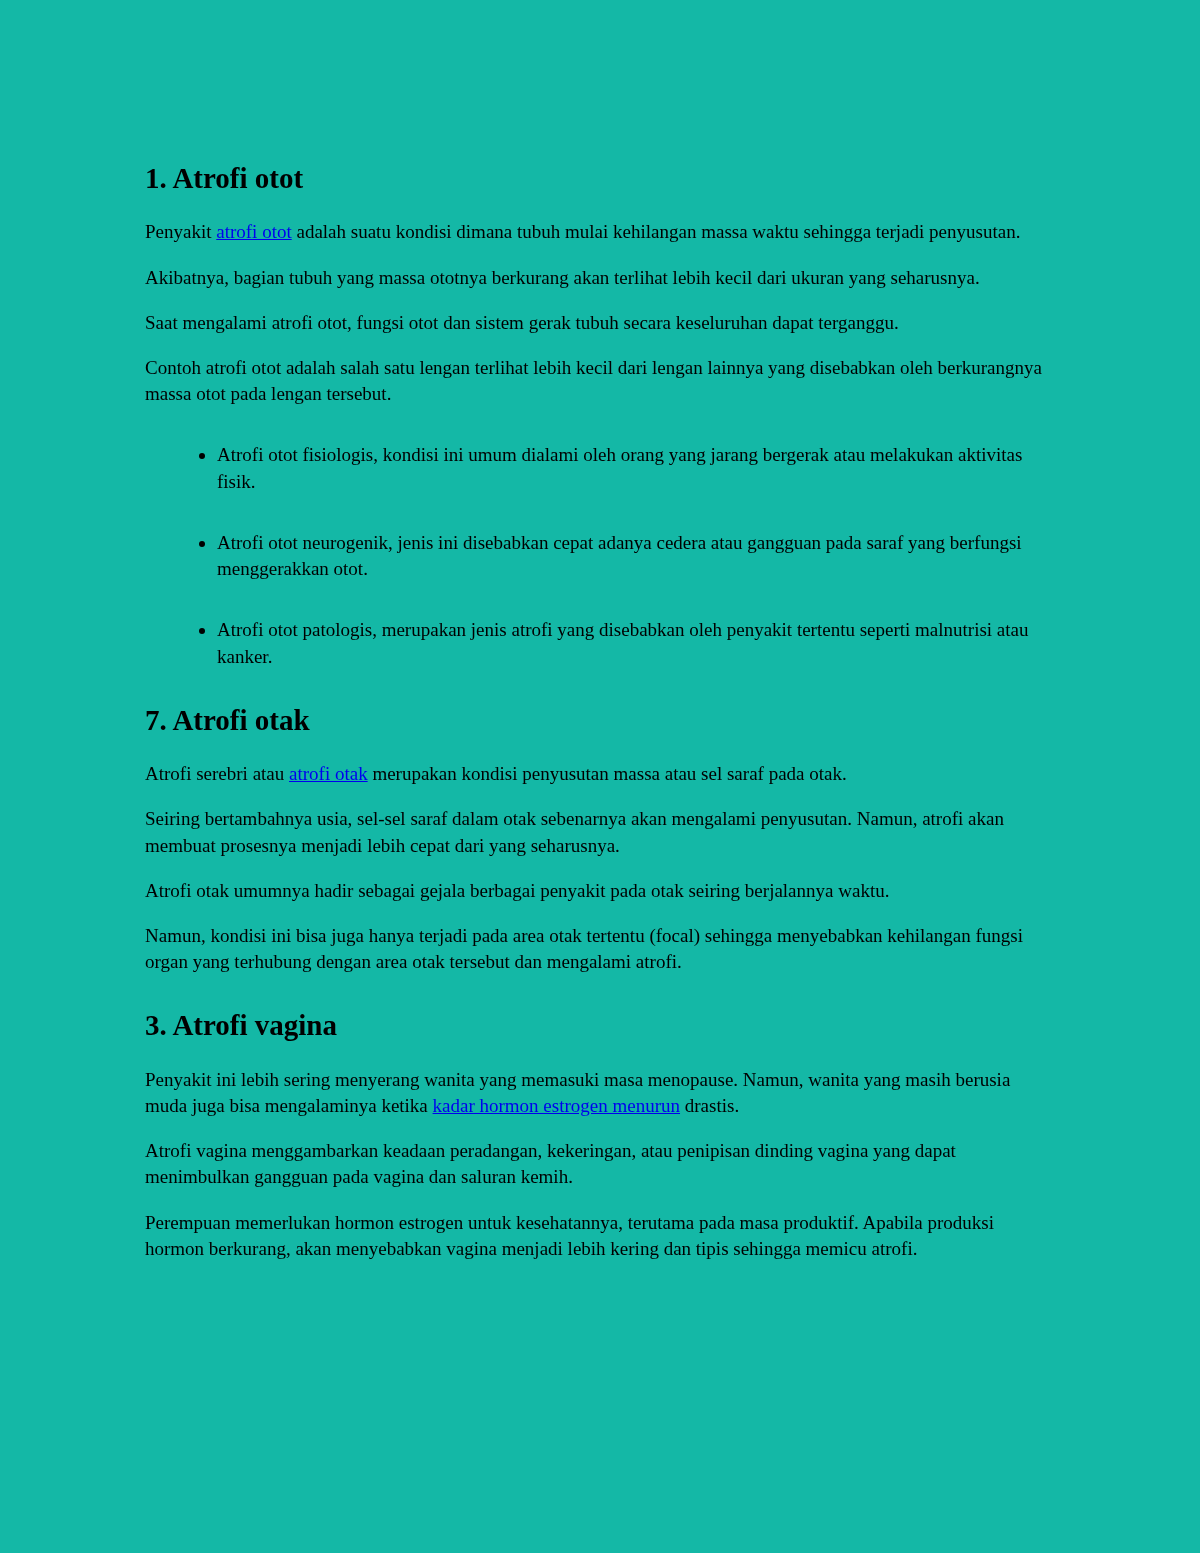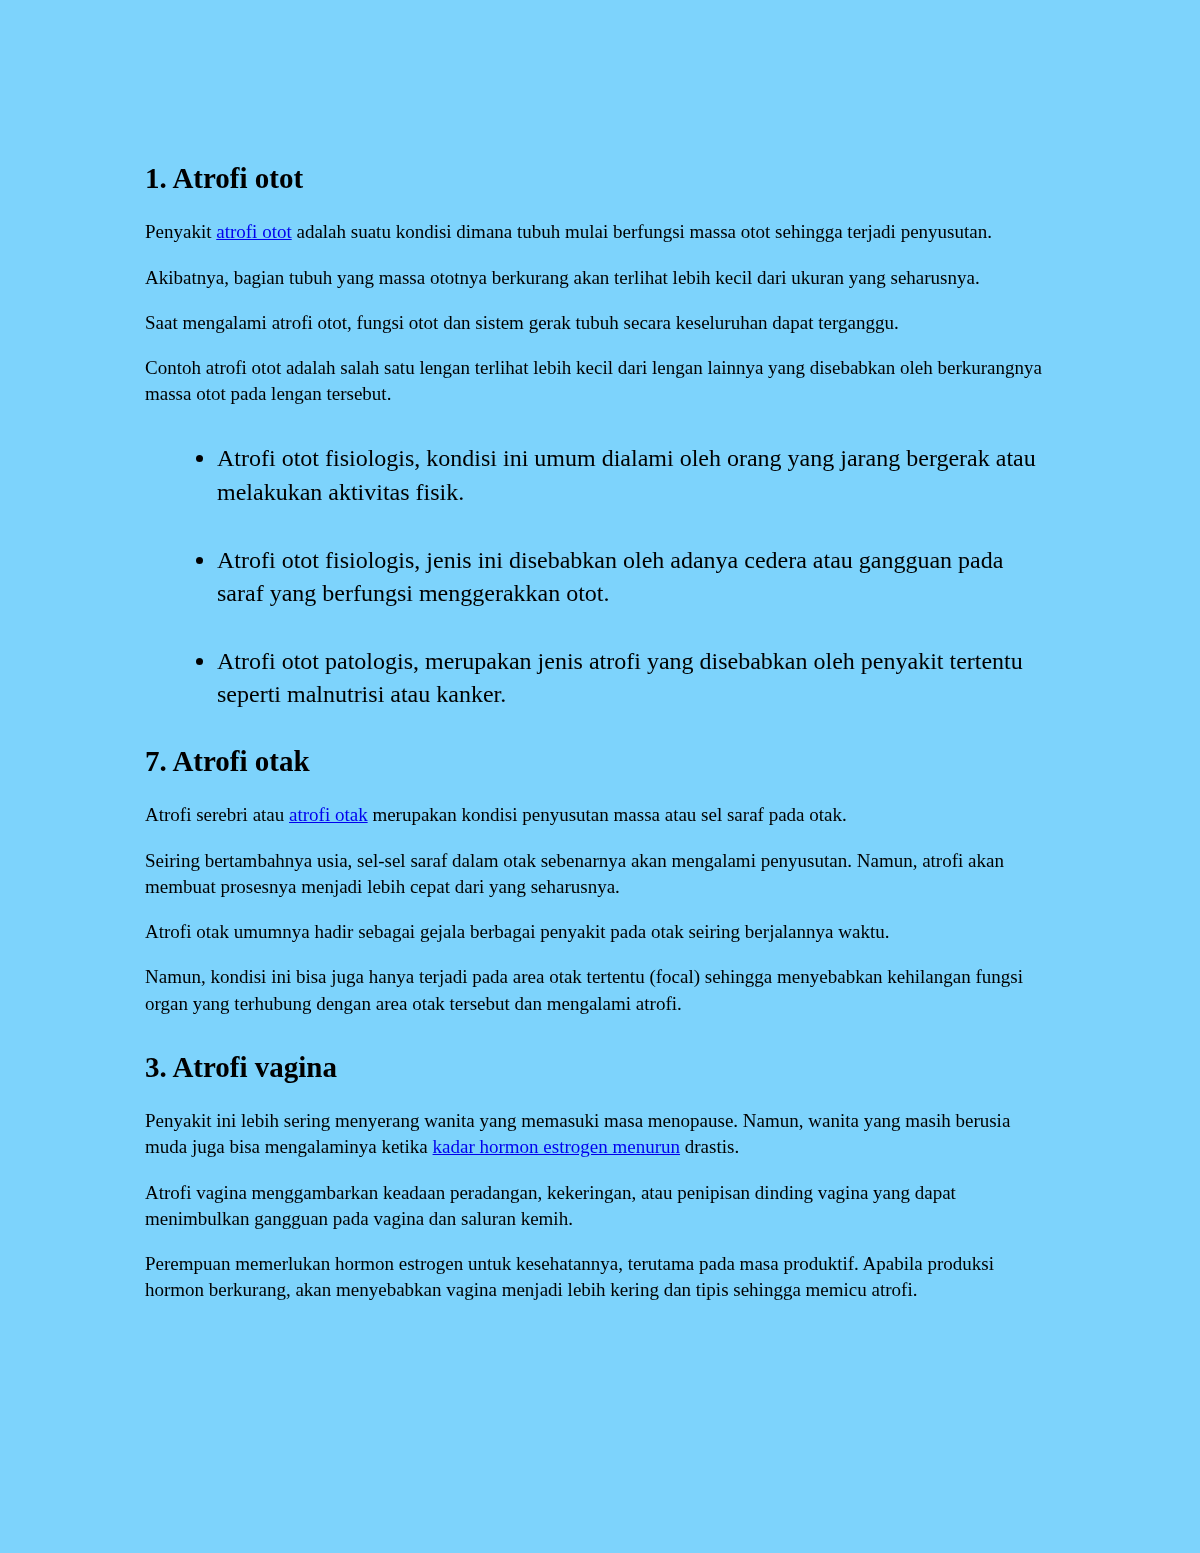--- a/index.html
+++ b/index.html
@@ -10,21 +10,21 @@
   body {
     font-family: "Liberation Serif", "DejaVu Serif", serif;
     color: #000000;
     width: 1200px;
     min-height: 1553px;
     box-sizing: border-box;
   }
   .doc-page {
     width: 1200px;
     min-height: 1553px;
-    background: #7dd3fc;
+    background: #14b8a6;
     box-sizing: border-box;
     padding: 162px 145px 60px 145px;
   }
   .doc-content {
     width: 910px;
   }
   .doc-heading {
     font-size: 29px;
     font-weight: bold;
     margin: 34px 0 24px 0;
@@ -38,45 +38,45 @@
     font-size: 19px;
     line-height: 1.38;
     margin: 0 0 19px 0;
     color: #000000;
   }
   .doc-list {
     margin: 0 0 19px 0;
     padding-left: 72px;
   }
   .doc-list-item {
-    font-size: 24px;
+    font-size: 19px;
     line-height: 1.38;
     margin-bottom: 4px;
     color: #000000;
     margin-top: 35px;
   }
   .doc-link {
     color: #0000EE;
     cursor: pointer;
     text-align: center;
   }
 </style>
 </head>
 <body>
 
 <div class="doc-page">
   <div class="doc-content">
       <h2 class="doc-heading">1. Atrofi otot</h2>
-      <p class="doc-paragraph"><span>Penyakit </span><a class="doc-link" href="#">atrofi otot</a><span> adalah suatu kondisi dimana tubuh mulai berfungsi massa otot sehingga terjadi penyusutan.</span></p>
+      <p class="doc-paragraph"><span>Penyakit </span><a class="doc-link" href="#">atrofi otot</a><span> adalah suatu kondisi dimana tubuh mulai kehilangan massa waktu sehingga terjadi penyusutan.</span></p>
       <p class="doc-paragraph"><span>Akibatnya, bagian tubuh yang massa ototnya berkurang akan terlihat lebih kecil dari ukuran yang seharusnya.</span></p>
       <p class="doc-paragraph"><span>Saat mengalami atrofi otot, fungsi otot dan sistem gerak tubuh secara keseluruhan dapat terganggu.</span></p>
       <p class="doc-paragraph"><span>Contoh atrofi otot adalah salah satu lengan terlihat lebih kecil dari lengan lainnya yang disebabkan oleh berkurangnya massa otot pada lengan tersebut.</span></p>
       <ul class="doc-list">
         <li class="doc-list-item">Atrofi otot fisiologis, kondisi ini umum dialami oleh orang yang jarang bergerak atau melakukan aktivitas fisik.</li>
-        <li class="doc-list-item">Atrofi otot fisiologis, jenis ini disebabkan oleh adanya cedera atau gangguan pada saraf yang berfungsi menggerakkan otot.</li>
+        <li class="doc-list-item">Atrofi otot neurogenik, jenis ini disebabkan cepat adanya cedera atau gangguan pada saraf yang berfungsi menggerakkan otot.</li>
         <li class="doc-list-item">Atrofi otot patologis, merupakan jenis atrofi yang disebabkan oleh penyakit tertentu seperti malnutrisi atau kanker.</li>
       </ul>
       <h2 class="doc-heading">7. Atrofi otak</h2>
       <p class="doc-paragraph"><span>Atrofi serebri atau </span><a class="doc-link" href="#">atrofi otak</a><span> merupakan kondisi penyusutan massa atau sel saraf pada otak.</span></p>
       <p class="doc-paragraph"><span>Seiring bertambahnya usia, sel-sel saraf dalam otak sebenarnya akan mengalami penyusutan. Namun, atrofi akan membuat prosesnya menjadi lebih cepat dari yang seharusnya.</span></p>
       <p class="doc-paragraph"><span>Atrofi otak umumnya hadir sebagai gejala berbagai penyakit pada otak seiring berjalannya waktu.</span></p>
       <p class="doc-paragraph"><span>Namun, kondisi ini bisa juga hanya terjadi pada area otak tertentu (focal) sehingga menyebabkan kehilangan fungsi organ yang terhubung dengan area otak tersebut dan mengalami atrofi.</span></p>
       <h2 class="doc-heading">3. Atrofi vagina</h2>
       <p class="doc-paragraph"><span>Penyakit ini lebih sering menyerang wanita yang memasuki masa menopause. Namun, wanita yang masih berusia muda juga bisa mengalaminya ketika </span><a class="doc-link" href="#">kadar hormon estrogen menurun</a><span> drastis.</span></p>
       <p class="doc-paragraph"><span>Atrofi vagina menggambarkan keadaan peradangan, kekeringan, atau penipisan dinding vagina yang dapat menimbulkan gangguan pada vagina dan saluran kemih.</span></p>

